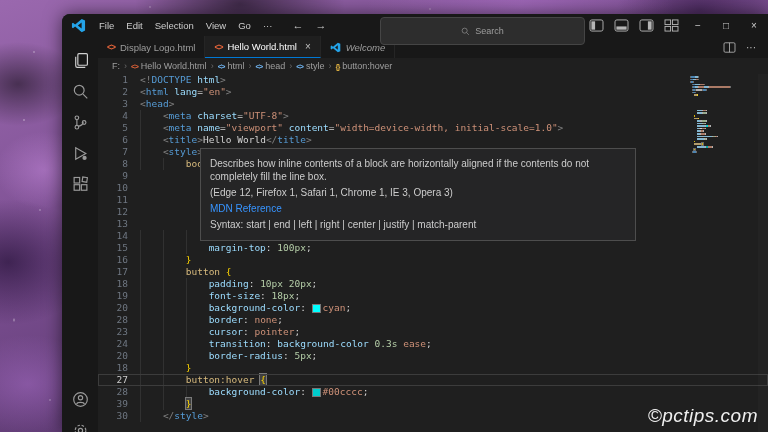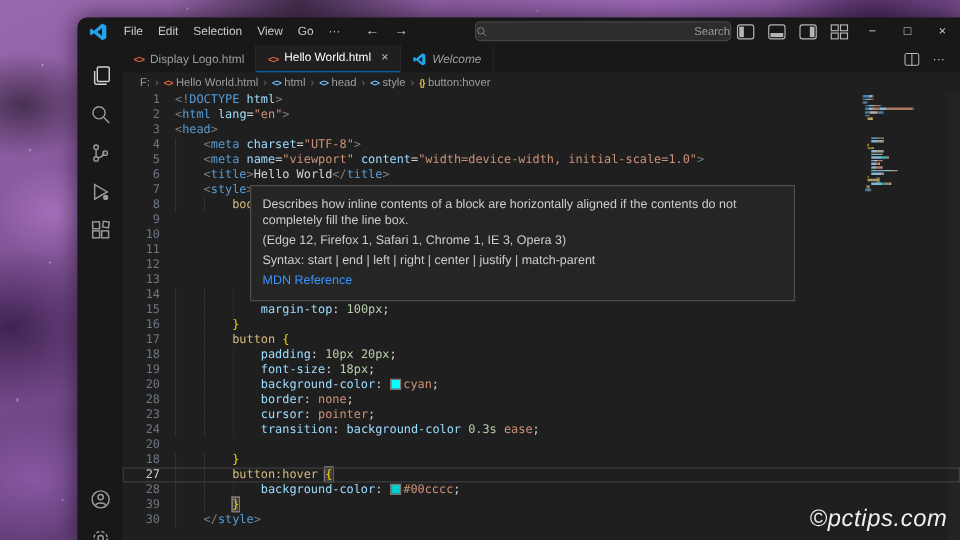--- a/index.html
+++ b/index.html
@@ -30,23 +30,23 @@
   .window { position:absolute; left:62px; top:14px; right:0; bottom:0;
     background:#1f1f1f; border-top-left-radius:8px; overflow:hidden;
     box-shadow:0 0 18px rgba(0,0,0,.55); display:flex; flex-direction:column; }
 
   
   .titlebar { position:relative; height:22px; flex:0 0 22px; background:#181818;
     display:flex; align-items:center; color:#cccccc; font-size:9.5px; }
   .tb-logo { width:15px; height:15px; margin:0 7px 0 9px; flex:0 0 auto; }
   .menu-item { padding:0 6px; cursor:default; border-radius:4px; }
   .nav-arrows { margin-left:14px; display:flex; gap:12px; font-size:11px; color:#cfcfcf; }
-  .searchbox { position:absolute; left:318px; top:3px; width:205px; height:16px;
+  .searchbox { position:absolute; left:318px; top:3px; width:205px; height:28px;
     background:#2d2d2d; border:1px solid #454545; border-radius:4px;
-    display:flex; align-items:center; justify-content:space-between; gap:5px;
+    display:flex; align-items:center; justify-content:center; gap:5px;
     color:#9d9d9d; font-size:9px; }
   .tb-right { position:absolute; right:0; top:0; height:22px; display:flex; align-items:center; }
   .layout-icon { width:15px; height:13px; margin:0 5px; }
   .win-ctl { width:28px; height:22px; display:flex; align-items:center; justify-content:center;
     font-size:10px; color:#cccccc; }
 
   
   .wbody { flex:1; display:flex; min-height:0; }
   .activitybar { width:36px; flex:0 0 36px; background:#181818; display:flex;
     flex-direction:column; align-items:center; padding-top:9px; }
@@ -305,21 +305,21 @@
               <div class="code-line"><span class="ln">14</span><span class="lt"><span class="ind"></span><span class="ind"></span><span class="ind"></span><span class="tk-prop">text-align</span><span class="tk-pl">: </span><span class="tk-val">center</span><span class="tk-pl">;</span></span></div>
               <div class="code-line"><span class="ln">15</span><span class="lt"><span class="ind"></span><span class="ind"></span><span class="ind"></span><span class="tk-prop">margin-top</span><span class="tk-pl">: </span><span class="tk-num">100px</span><span class="tk-pl">;</span></span></div>
               <div class="code-line"><span class="ln">16</span><span class="lt"><span class="ind"></span><span class="ind"></span><span class="tk-br">}</span></span></div>
               <div class="code-line"><span class="ln">17</span><span class="lt"><span class="ind"></span><span class="ind"></span><span class="tk-sel">button</span><span class="tk-pl"> </span><span class="tk-br">{</span></span></div>
               <div class="code-line"><span class="ln">18</span><span class="lt"><span class="ind"></span><span class="ind"></span><span class="ind"></span><span class="tk-prop">padding</span><span class="tk-pl">: </span><span class="tk-num">10px 20px</span><span class="tk-pl">;</span></span></div>
               <div class="code-line"><span class="ln">19</span><span class="lt"><span class="ind"></span><span class="ind"></span><span class="ind"></span><span class="tk-prop">font-size</span><span class="tk-pl">: </span><span class="tk-num">18px</span><span class="tk-pl">;</span></span></div>
               <div class="code-line"><span class="ln">20</span><span class="lt"><span class="ind"></span><span class="ind"></span><span class="ind"></span><span class="tk-prop">background-color</span><span class="tk-pl">: </span><span class="swatch" style="background: rgb(0, 255, 255);"></span><span class="tk-val">cyan</span><span class="tk-pl">;</span></span></div>
               <div class="code-line"><span class="ln">28</span><span class="lt"><span class="ind"></span><span class="ind"></span><span class="ind"></span><span class="tk-prop">border</span><span class="tk-pl">: </span><span class="tk-val">none</span><span class="tk-pl">;</span></span></div>
               <div class="code-line"><span class="ln">23</span><span class="lt"><span class="ind"></span><span class="ind"></span><span class="ind"></span><span class="tk-prop">cursor</span><span class="tk-pl">: </span><span class="tk-val">pointer</span><span class="tk-pl">;</span></span></div>
               <div class="code-line"><span class="ln">24</span><span class="lt"><span class="ind"></span><span class="ind"></span><span class="ind"></span><span class="tk-prop">transition</span><span class="tk-pl">: </span><span class="tk-prop">background-color</span><span class="tk-pl"> </span><span class="tk-num">0.3s</span><span class="tk-pl"> </span><span class="tk-val">ease</span><span class="tk-pl">;</span></span></div>
-              <div class="code-line"><span class="ln">20</span></div>
+              <div class="code-line"><span class="ln">20</span><span class="lt"><span class="ind"></span><span class="ind"></span><span class="ind"></span><span class="tk-prop">border-radius</span><span class="tk-pl">: </span><span class="tk-num">5px</span><span class="tk-pl">;</span></span></div>
               <div class="code-line"><span class="ln">18</span><span class="lt"><span class="ind"></span><span class="ind"></span><span class="tk-br">}</span></span></div>
               <div class="code-line cur"><span class="ln">27</span><span class="lt"><span class="ind"></span><span class="ind"></span><span class="tk-sel">button</span><span class="tk-sel">:hover</span><span class="tk-pl"> </span><span class="tk-brh">{</span></span></div>
               <div class="code-line"><span class="ln">28</span><span class="lt"><span class="ind"></span><span class="ind"></span><span class="ind"></span><span class="tk-prop">background-color</span><span class="tk-pl">: </span><span class="swatch" style="background: rgb(0, 204, 204);"></span><span class="tk-val">#00cccc</span><span class="tk-pl">;</span></span></div>
               <div class="code-line"><span class="ln">39</span><span class="lt"><span class="ind"></span><span class="ind"></span><span class="tk-brh">}</span></span></div>
               <div class="code-line"><span class="ln">30</span><span class="lt"><span class="ind"></span><span class="tk-pu">&lt;/</span><span class="tk-tag">style</span><span class="tk-pu">&gt;</span></span></div>
             </div>
 
           <div class="minimap" id="minimap">
               <div class="mm-row"><span class="tk-pu" style="width: 1.1px;"></span><span class="tk-tag" style="width: 3.85px;"></span><span class="tk-attr" style="width: 2.75px;"></span><span class="tk-pu" style="width: 0.55px;"></span></div>
               <div class="mm-row"><span class="tk-pu" style="width: 0.55px;"></span><span class="tk-tag" style="width: 2.2px;"></span><span class="tk-attr" style="width: 2.75px;"></span><span class="tk-pl" style="width: 0.55px;"></span><span class="tk-str" style="width: 2.2px;"></span><span class="tk-pu" style="width: 0.55px;"></span></div>
@@ -350,22 +350,22 @@
               <div class="mm-row"><span style="width: 4.4px; background: transparent;"></span><span class="tk-sel" style="width: 3.3px;"></span><span class="tk-sel" style="width: 3.3px;"></span><span class="tk-pl" style="width: 0.55px;"></span><span class="tk-brh" style="width: 0.55px;"></span></div>
               <div class="mm-row"><span style="width: 6.6px; background: transparent;"></span><span class="tk-prop" style="width: 8.8px;"></span><span class="tk-pl" style="width: 1.1px;"></span><span style="width: 1.5px; background: rgb(0, 204, 204);"></span><span class="tk-val" style="width: 3.85px;"></span><span class="tk-pl" style="width: 0.55px;"></span></div>
               <div class="mm-row"><span style="width: 4.4px; background: transparent;"></span><span class="tk-brh" style="width: 0.55px;"></span></div>
               <div class="mm-row"><span style="width: 2.2px; background: transparent;"></span><span class="tk-pu" style="width: 1.1px;"></span><span class="tk-tag" style="width: 2.75px;"></span><span class="tk-pu" style="width: 0.55px;"></span></div>
             </div>
           <div class="scrollbar-track"></div>
 
           <div class="tooltip">
             <p>Describes how inline contents of a block are horizontally aligned if the contents do not completely fill the line box.</p>
             <p>(Edge 12, Firefox 1, Safari 1, Chrome 1, IE 3, Opera 3)</p>
+            <p><span class="link">MDN Reference</span></p>
             <p>Syntax: start | end | left | right | center | justify | match-parent</p>
-            <p><span class="link">MDN Reference</span></p>
           </div>
         </div>
       </div>
     </div>
   </div>
 
   <div class="watermark">©pctips.com</div>
 </div>
 
 </body></html>

